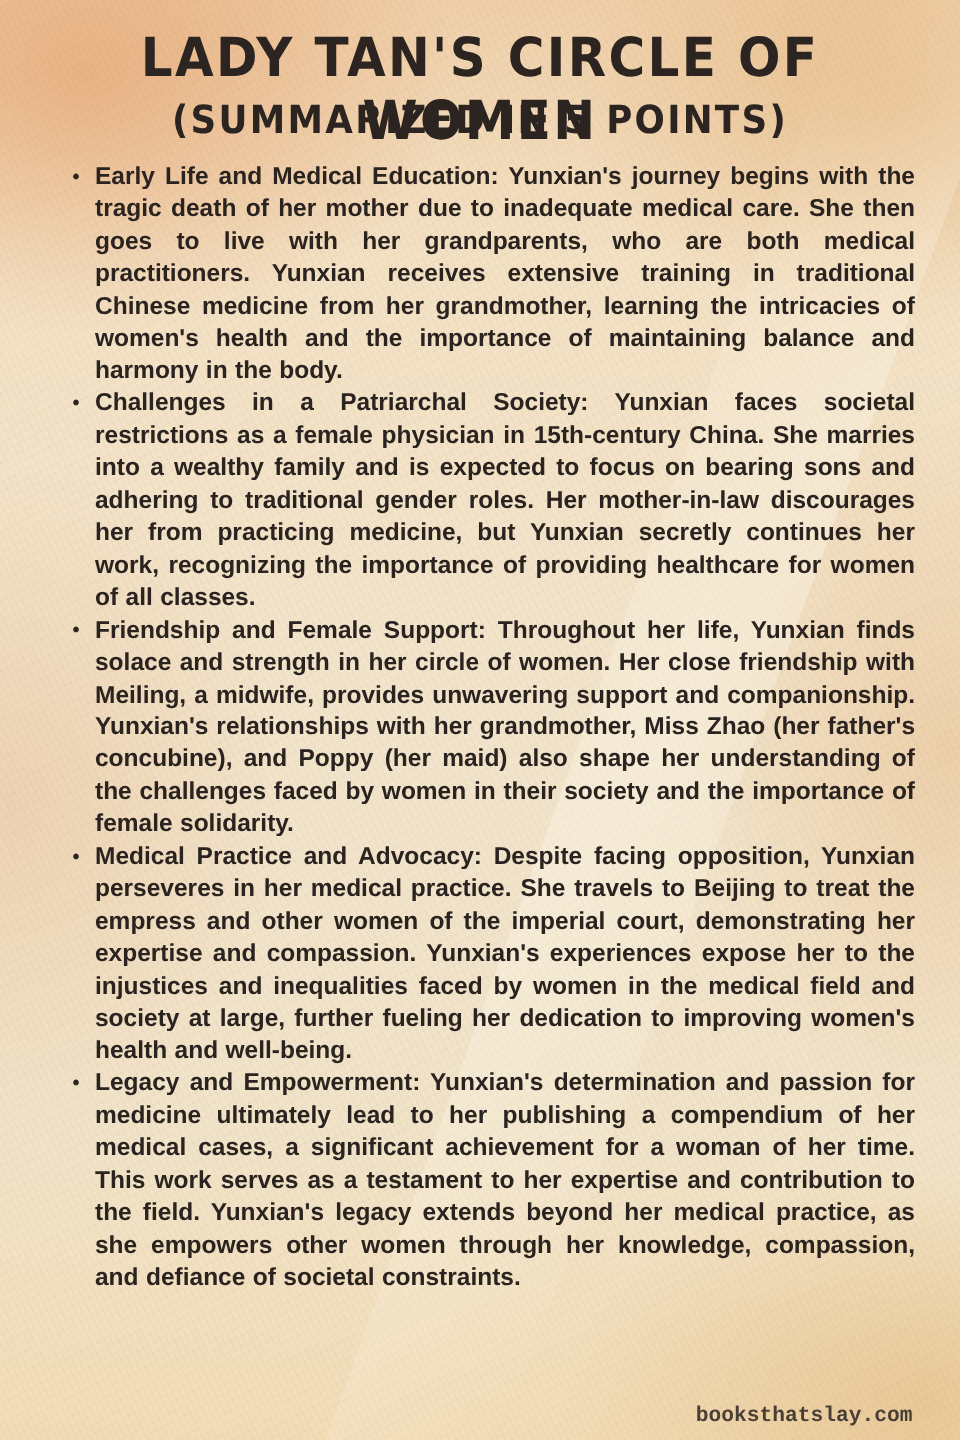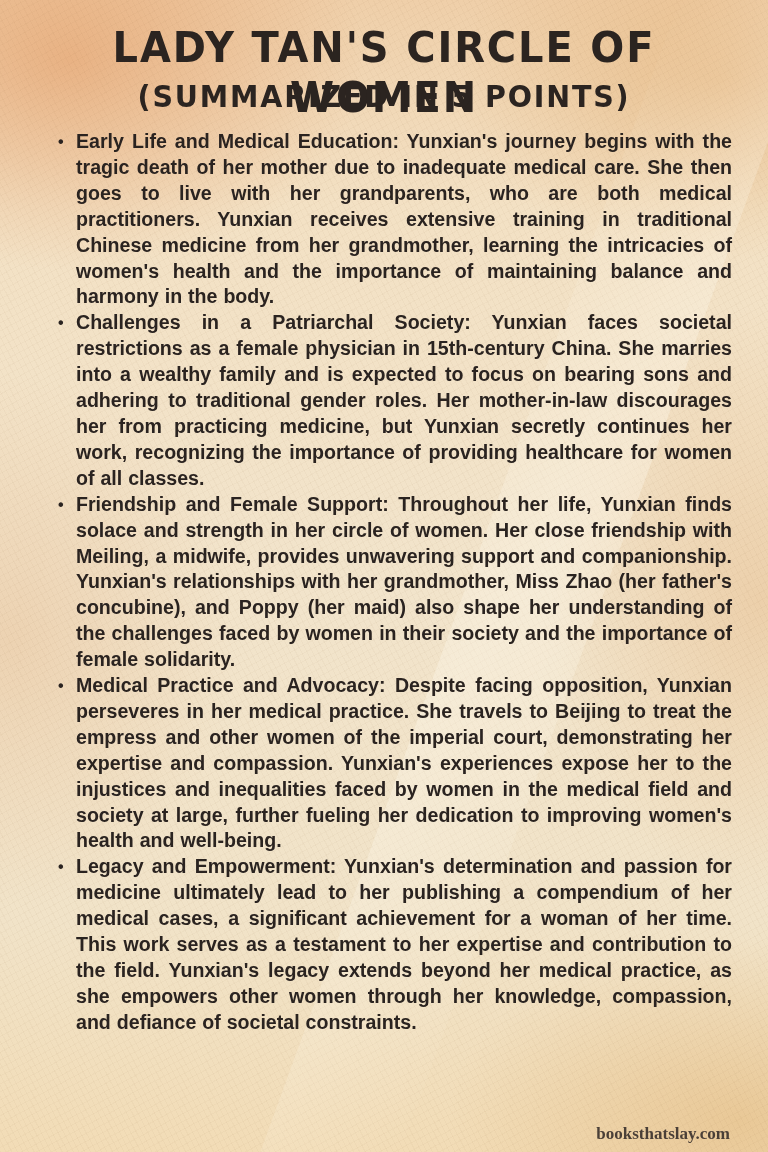--- a/index.html
+++ b/index.html
@@ -94,21 +94,21 @@
       position: absolute;
       left: 2px;
       top: 0;
       font-size: 16px;
       line-height: 25.9px;
     }
     .footer {
       position: absolute;
       right: 38px;
       top: 1124px;
-      font-family: Liberation Serif, serif;
+      font-family: Liberation Mono, monospace;
       font-weight: bold;
       font-size: 17px;
       color: #4a3f37;
     }
   </style>
 </head>
 <body>
 
 <div class="texture"></div>
 <div class="fold" style="left:470px; top:0; width:140px; height:1152px; transform: skewX(-20deg);"></div>

